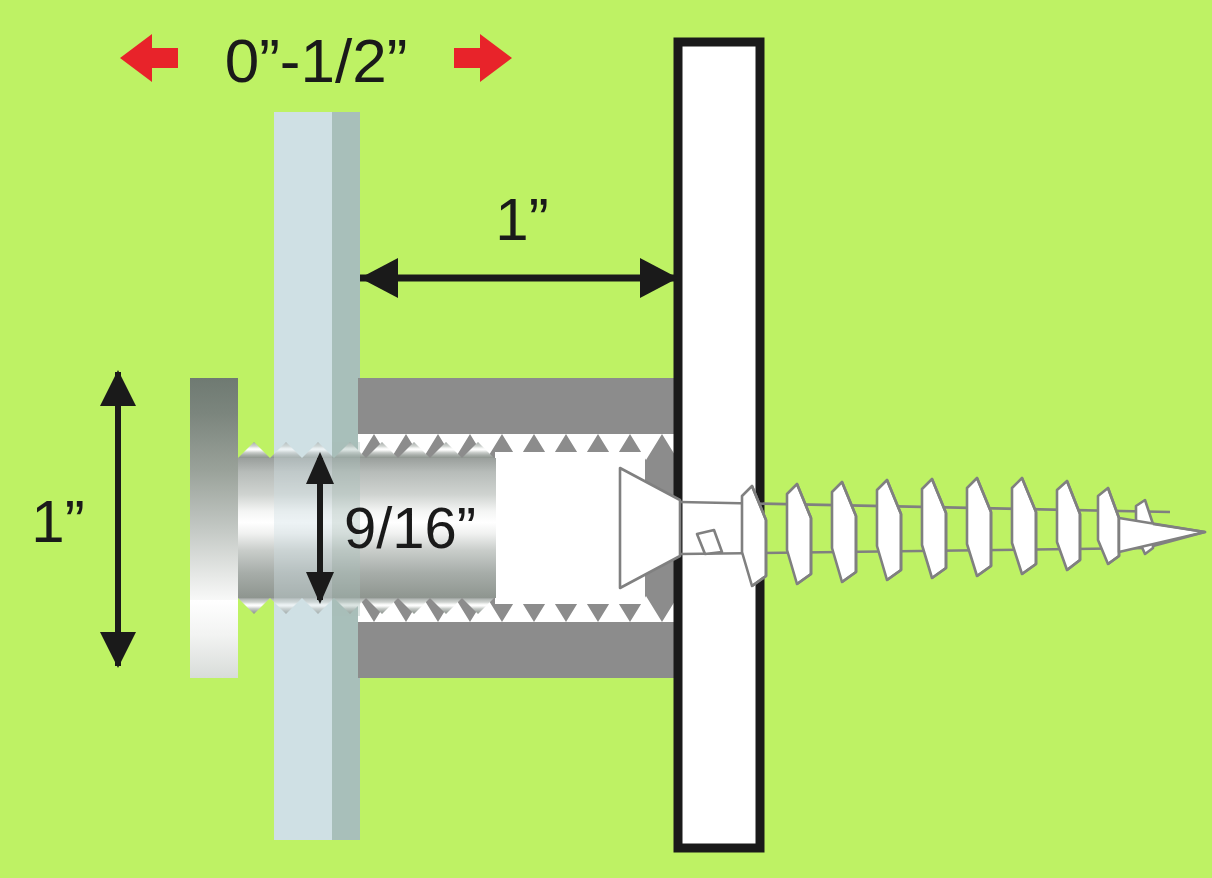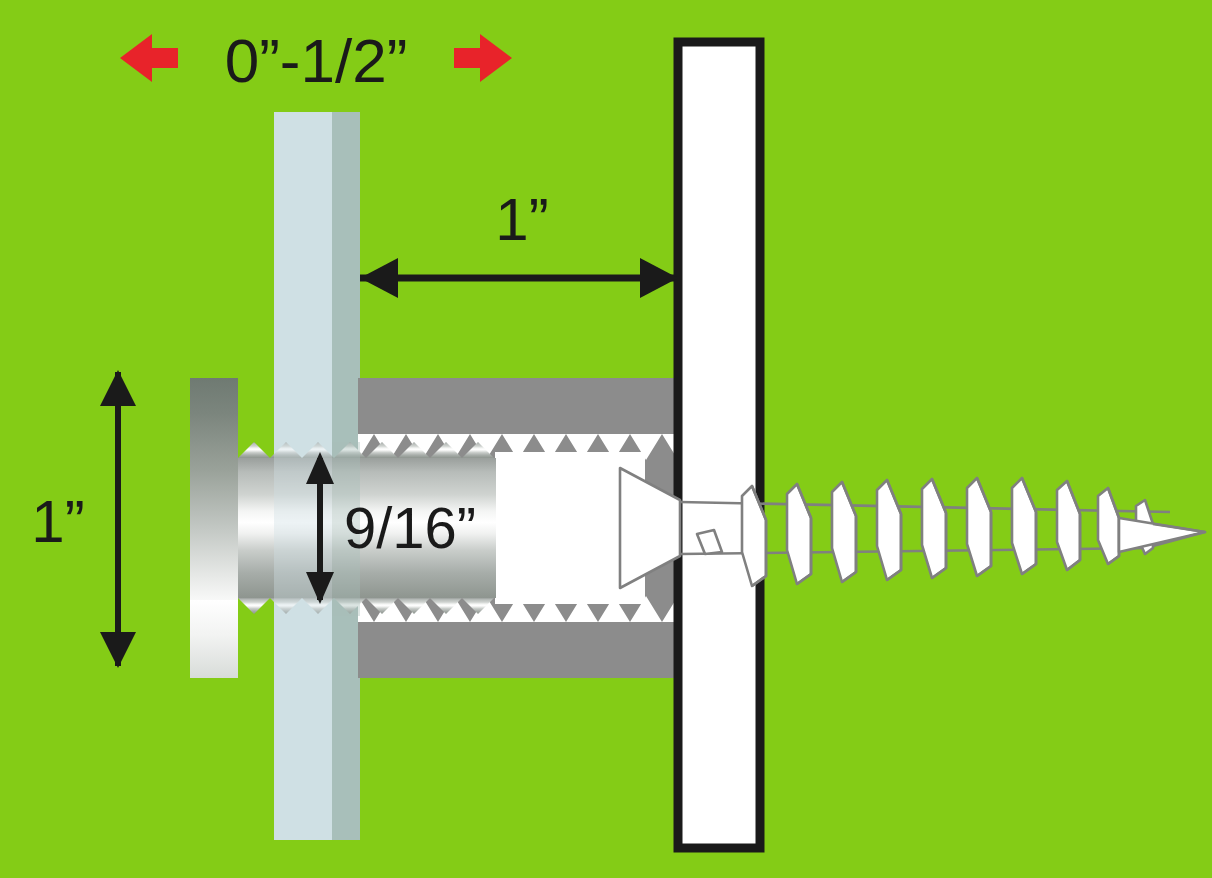--- a/index.html
+++ b/index.html
@@ -10,21 +10,21 @@
   body {
     width: 1212px;
     height: 878px;
     font-family: "Liberation Sans", sans-serif;
     overflow: hidden;
   }
   #diagram-root {
     position: relative;
     width: 1212px;
     height: 878px;
-    background: #84cc16;
+    background: #bef264;
   }
   svg.diagram-canvas {
     display: block;
     width: 1212px;
     height: 878px;
   }
   .dim-text {
     font-family: "Liberation Sans", sans-serif;
     font-weight: 400;
     fill: #1a1a1a;

